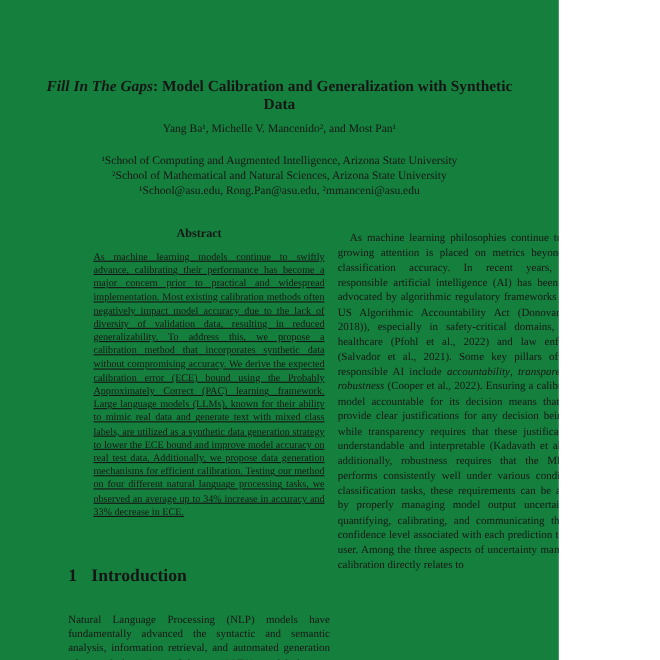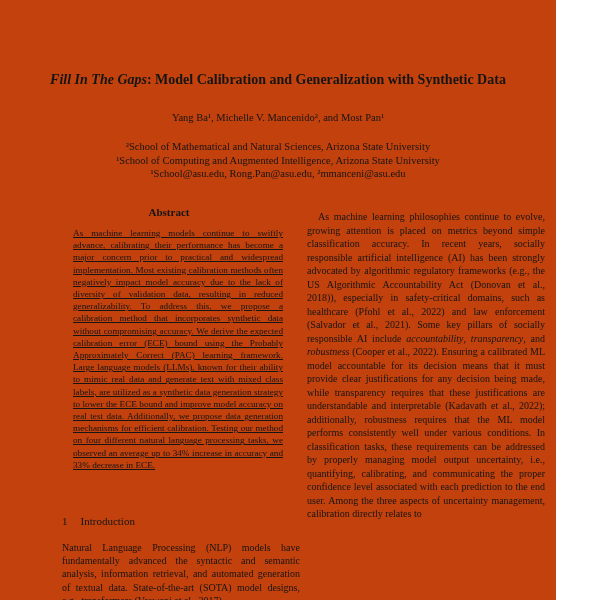--- a/index.html
+++ b/index.html
@@ -2,23 +2,23 @@
 <html lang="en"><head>
 <meta charset="utf-8">
 <style>
   html, body {
     margin: 0;
     padding: 0;
     background: #ffffff;
   }
   .page {
     position: relative;
-    width: 556px;
+    width: 508px;
     height: 600px;
-    background: #c2410c;
+    background: #15803d;
     overflow: hidden;
     color: #151515;
     font-family: "Liberation Serif", "DejaVu Serif", serif;
     -webkit-font-smoothing: antialiased;
   }
   .paper-title {
     position: absolute;
     top: 63px;
     left: 38px;
     right: 38px;
@@ -42,21 +42,21 @@
     position: absolute;
     top: 140px;
     left: 0;
     right: 0;
     text-align: center;
     font-size: 10.5px;
     line-height: 13.5px;
   }
   .col-left-abstract {
     position: absolute;
-    left: 50px;
+    left: 62px;
     top: 206px;
     width: 238px;
   }
   .abstract-heading {
     text-align: center;
     font-weight: bold;
     font-size: 11px;
     margin: 0 0 9px 0;
   }
   .abstract-text {
@@ -68,23 +68,23 @@
     text-decoration: underline;
     -webkit-hyphens: auto;
   }
   .intro-section {
     position: absolute;
     left: 62px;
     top: 515px;
     width: 238px;
   }
   .section-heading {
-    font-weight: normal;
-    font-size: 11px;
-    margin: 0 0 14px 0;
+    font-weight: bold;
+    font-size: 16px;
+    margin: 0 0 24px 0;
   }
   .section-heading .section-number {
     display: inline-block;
     margin-right: 13px;
   }
   .body-text {
     font-size: 10px;
     line-height: 13.2px;
     text-align: justify;
     hyphens: auto;
@@ -108,22 +108,22 @@
 </head>
 <body>
 
 <div class="page">
 
   <h1 class="paper-title"><span class="title-emph">Fill In The Gaps</span><span>: Model Calibration and Generalization with Synthetic Data</span></h1>
 
   <div class="authors">Yang Ba¹, Michelle V. Mancenido², and Most Pan¹</div>
 
   <div class="affiliations">
+    <div>¹School of Computing and Augmented Intelligence, Arizona State University</div>
     <div>²School of Mathematical and Natural Sciences, Arizona State University</div>
-    <div>¹School of Computing and Augmented Intelligence, Arizona State University</div>
     <div>¹School@asu.edu, Rong.Pan@asu.edu, ²mmanceni@asu.edu</div>
   </div>
 
   <div class="col-left-abstract">
     <div class="abstract-heading">Abstract</div>
     <p class="abstract-text">As machine learning models continue to swiftly advance, calibrating their performance has become a major concern prior to practical and widespread implementation. Most existing calibration methods often negatively impact model accuracy due to the lack of diversity of validation data, resulting in reduced generalizability. To address this, we propose a calibration method that incorporates synthetic data without compromising accuracy. We derive the expected calibration error (ECE) bound using the Probably Approximately Correct (PAC) learning framework. Large language models (LLMs), known for their ability to mimic real data and generate text with mixed class labels, are utilized as a synthetic data generation strategy to lower the ECE bound and improve model accuracy on real test data. Additionally, we propose data generation mechanisms for efficient calibration. Testing our method on four different natural language processing tasks, we observed an average up to 34% increase in accuracy and 33% decrease in ECE.</p>
   </div>
 
   <div class="intro-section">
     <div class="section-heading">

